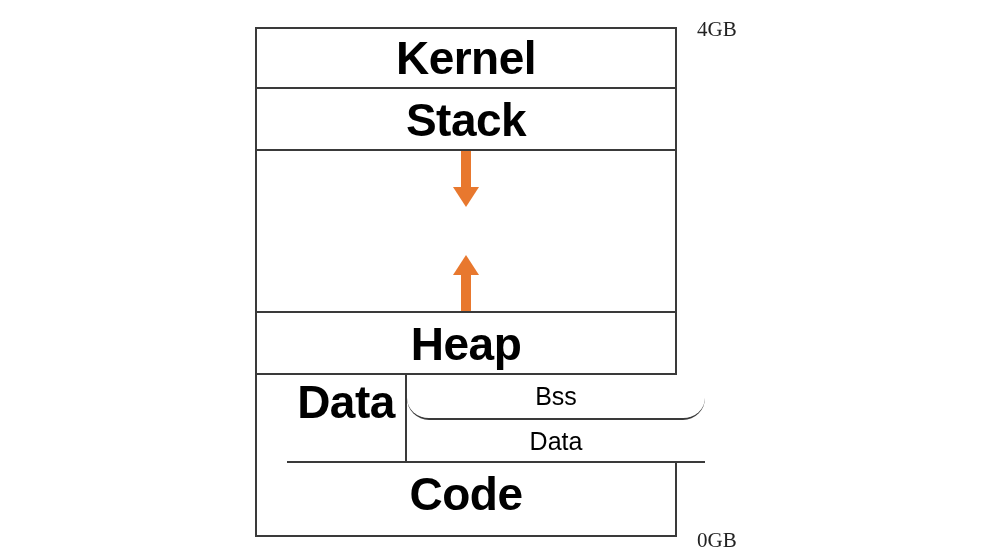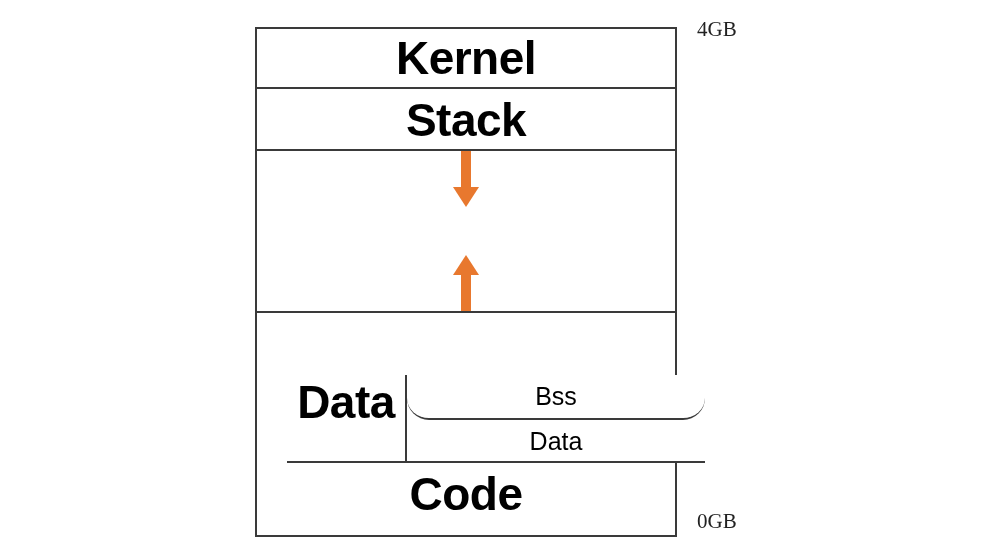--- a/index.html
+++ b/index.html
@@ -143,21 +143,21 @@
   .address-label {
     position: absolute;
     left: 697px;
     color: #222222;
     font-family: Liberation Serif, serif;
     font-size: 21px;
     line-height: 21px;
     white-space: nowrap;
   }
   #address-top    { top: 19px; }
-  #address-bottom { top: 511px; }
+  #address-bottom { top: 530px; }
 </style>
 </head>
 <body>
 
 <div id="memory-diagram">
 
   <div class="segment seg-kernel">
     <div class="segment-label label-lg">Kernel</div>
   </div>
 
@@ -169,20 +169,23 @@
     <div class="grow-arrow" id="arrow-stack-down">
       <div class="arrow-shaft"></div>
       <div class="arrow-head"></div>
     </div>
     <div class="grow-arrow" id="arrow-heap-up">
       <div class="arrow-head"></div>
       <div class="arrow-shaft"></div>
     </div>
   </div>
 
+  <div class="segment seg-heap">
+    <div class="segment-label label-lg">Heap</div>
+  </div>
 
   <div class="segment seg-data">
     <div class="data-left">
       <div class="segment-label label-lg">Data</div>
     </div>
     <div class="data-right">
       <div class="data-cell cell-bss">
         <span class="label-sm">Bss</span>
       </div>
       <div class="data-cell cell-data">

